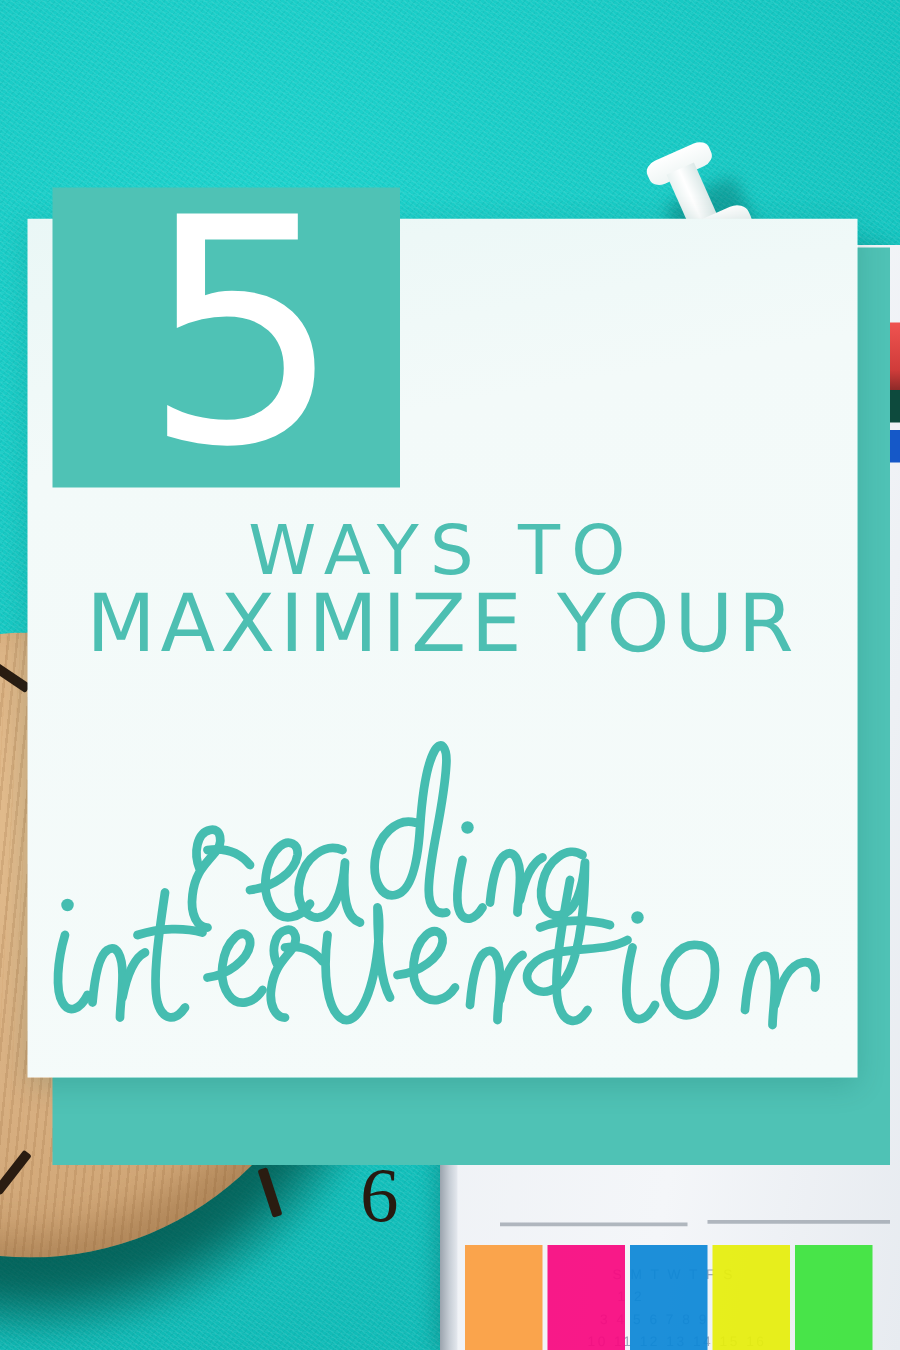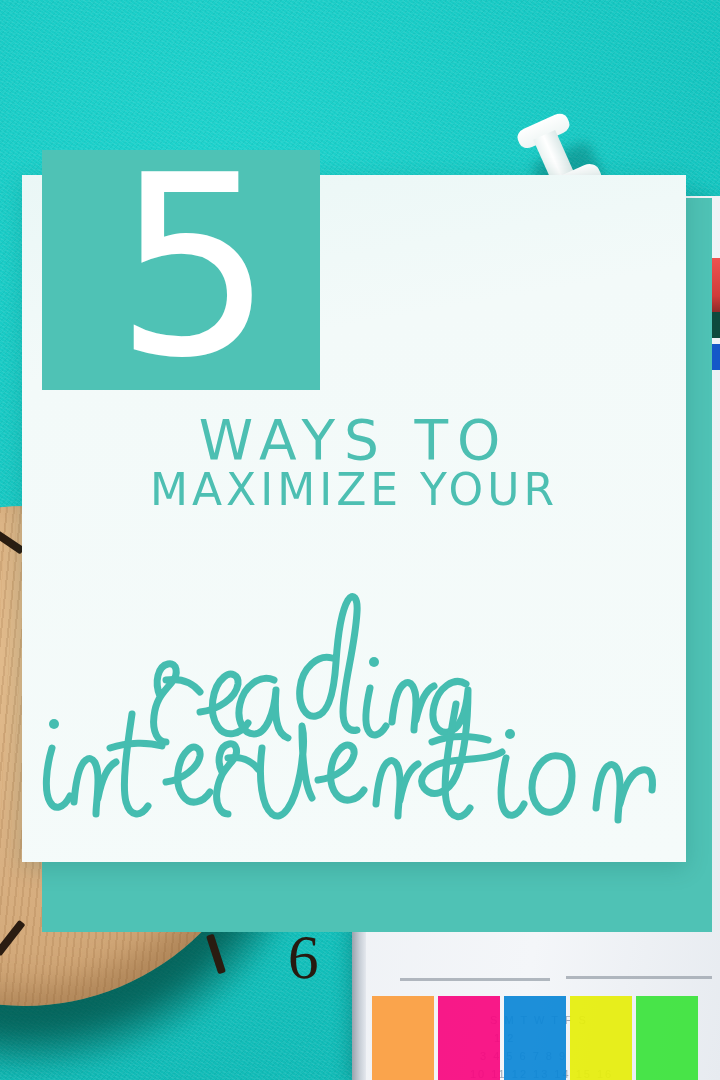--- a/index.html
+++ b/index.html
@@ -249,21 +249,21 @@
     text-align: center;
     color: #4DBFB2;
     font-family: "DejaVu Sans", sans-serif;
     font-weight: 400;
   }
   .hl-line {
     display: block;
     white-space: nowrap;
   }
   .hl-1 { font-size: 55px; letter-spacing: 9px; line-height: 1.02; }
-  .hl-2 { font-size: 44px; letter-spacing: 4px; line-height: 1.02; }
+  .hl-2 { font-size: 64px; letter-spacing: 4px; line-height: 1.02; }
   .hl-3 { font-size: 56px; letter-spacing: 6px; line-height: 1.02; }
 
   
   .script {
     position: absolute;
     left: 24px;
     top: 592px;
     width: 660px;
     height: 236px;
   }

